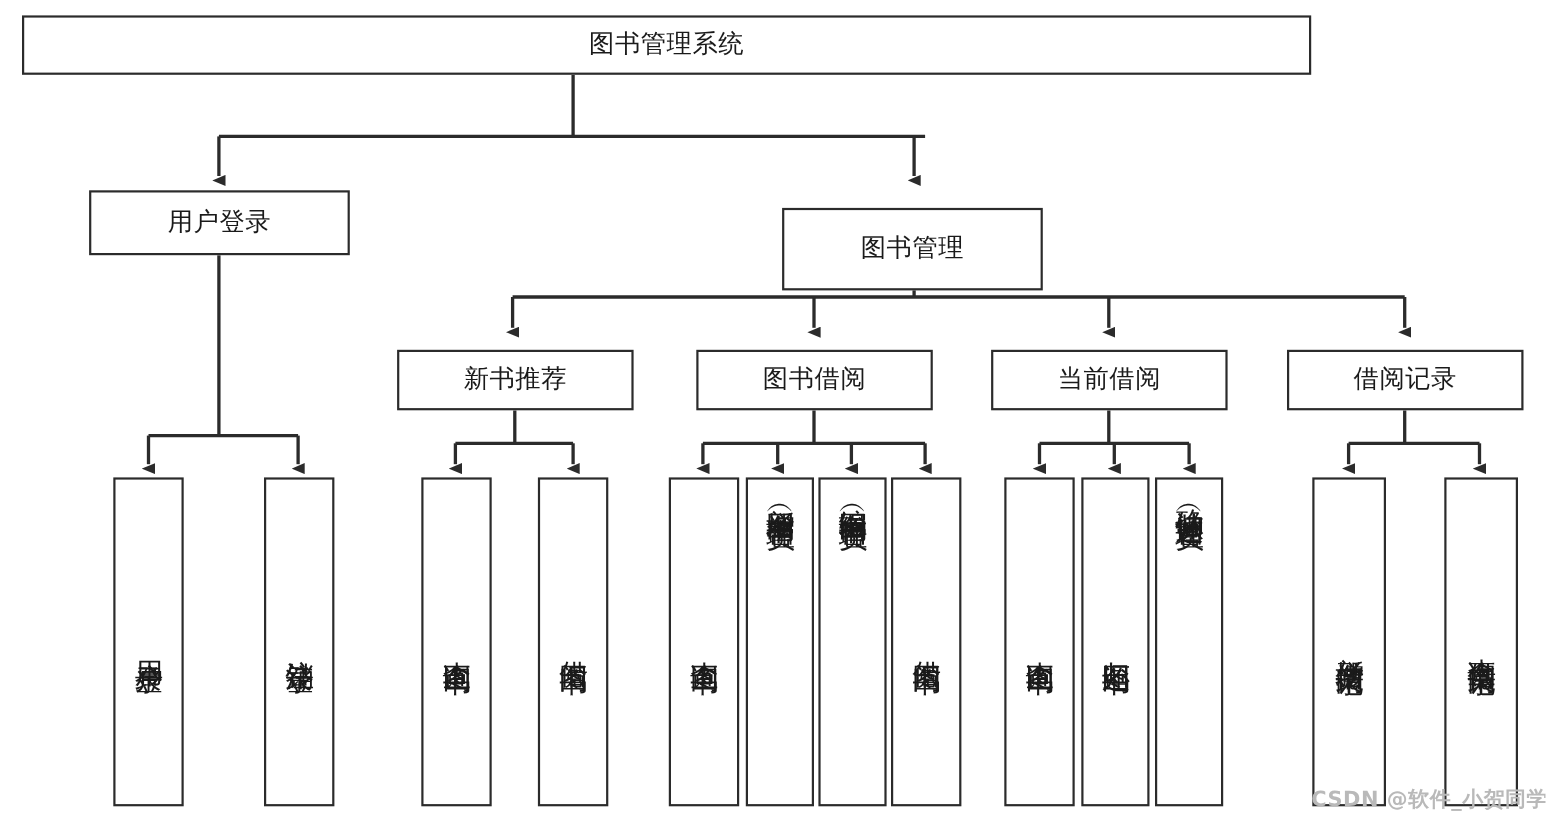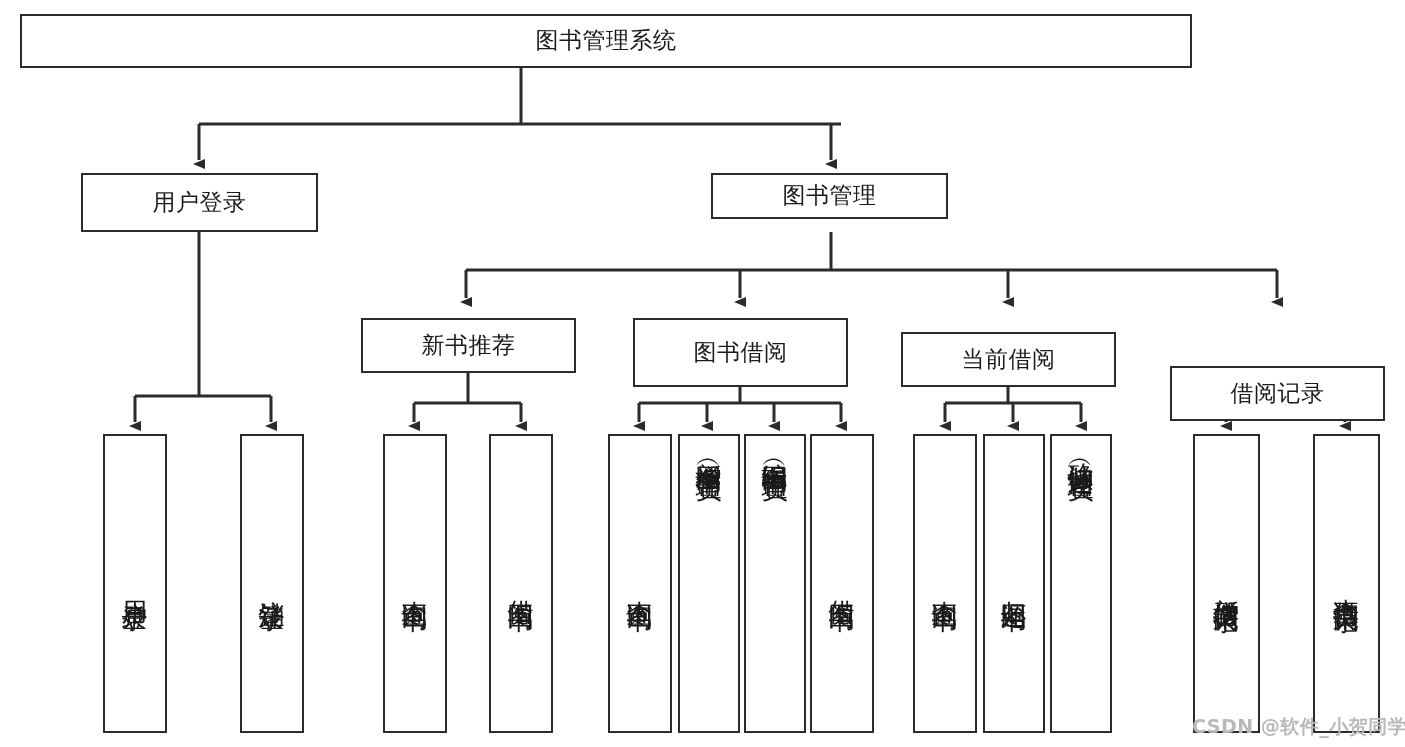--- a/index.html
+++ b/index.html
@@ -131,34 +131,34 @@
     </g>
   </svg>
 
   <div class="node horizontal" style="left:20px; top:14px; width:1172px; height:54px;">
     <span class="node-label">图书管理系统</span>
   </div>
 
   <div class="node horizontal" style="left:81px; top:173px; width:237px; height:59px;">
     <span class="node-label">用户登录</span>
   </div>
-  <div class="node horizontal" style="left:711px; top:173px; width:237px; height:46px;">
+  <div class="node horizontal" style="left:711px; top:189px; width:237px; height:75px;">
     <span class="node-label">图书管理</span>
   </div>
 
   <div class="node horizontal" style="left:361px; top:318px; width:215px; height:55px;">
     <span class="node-label">新书推荐</span>
   </div>
-  <div class="node horizontal" style="left:633px; top:318px; width:215px; height:69px;">
+  <div class="node horizontal" style="left:633px; top:318px; width:215px; height:55px;">
     <span class="node-label">图书借阅</span>
   </div>
-  <div class="node horizontal" style="left:901px; top:318px; width:215px; height:55px;margin-top:14px;">
+  <div class="node horizontal" style="left:901px; top:318px; width:215px; height:55px;">
     <span class="node-label">当前借阅</span>
   </div>
-  <div class="node horizontal" style="left:1170px; top:318px; width:215px; height:55px;margin-top:48px;">
+  <div class="node horizontal" style="left:1170px; top:318px; width:215px; height:55px;">
     <span class="node-label">借阅记录</span>
   </div>
 
   <div class="node vertical centered" style="left:103px; top:434px; width:64px; height:299px;">
     <span class="node-label">用户登录</span>
   </div>
   <div class="node vertical centered" style="left:240px; top:434px; width:64px; height:299px;">
     <span class="node-label">注销登录</span>
   </div>
 

